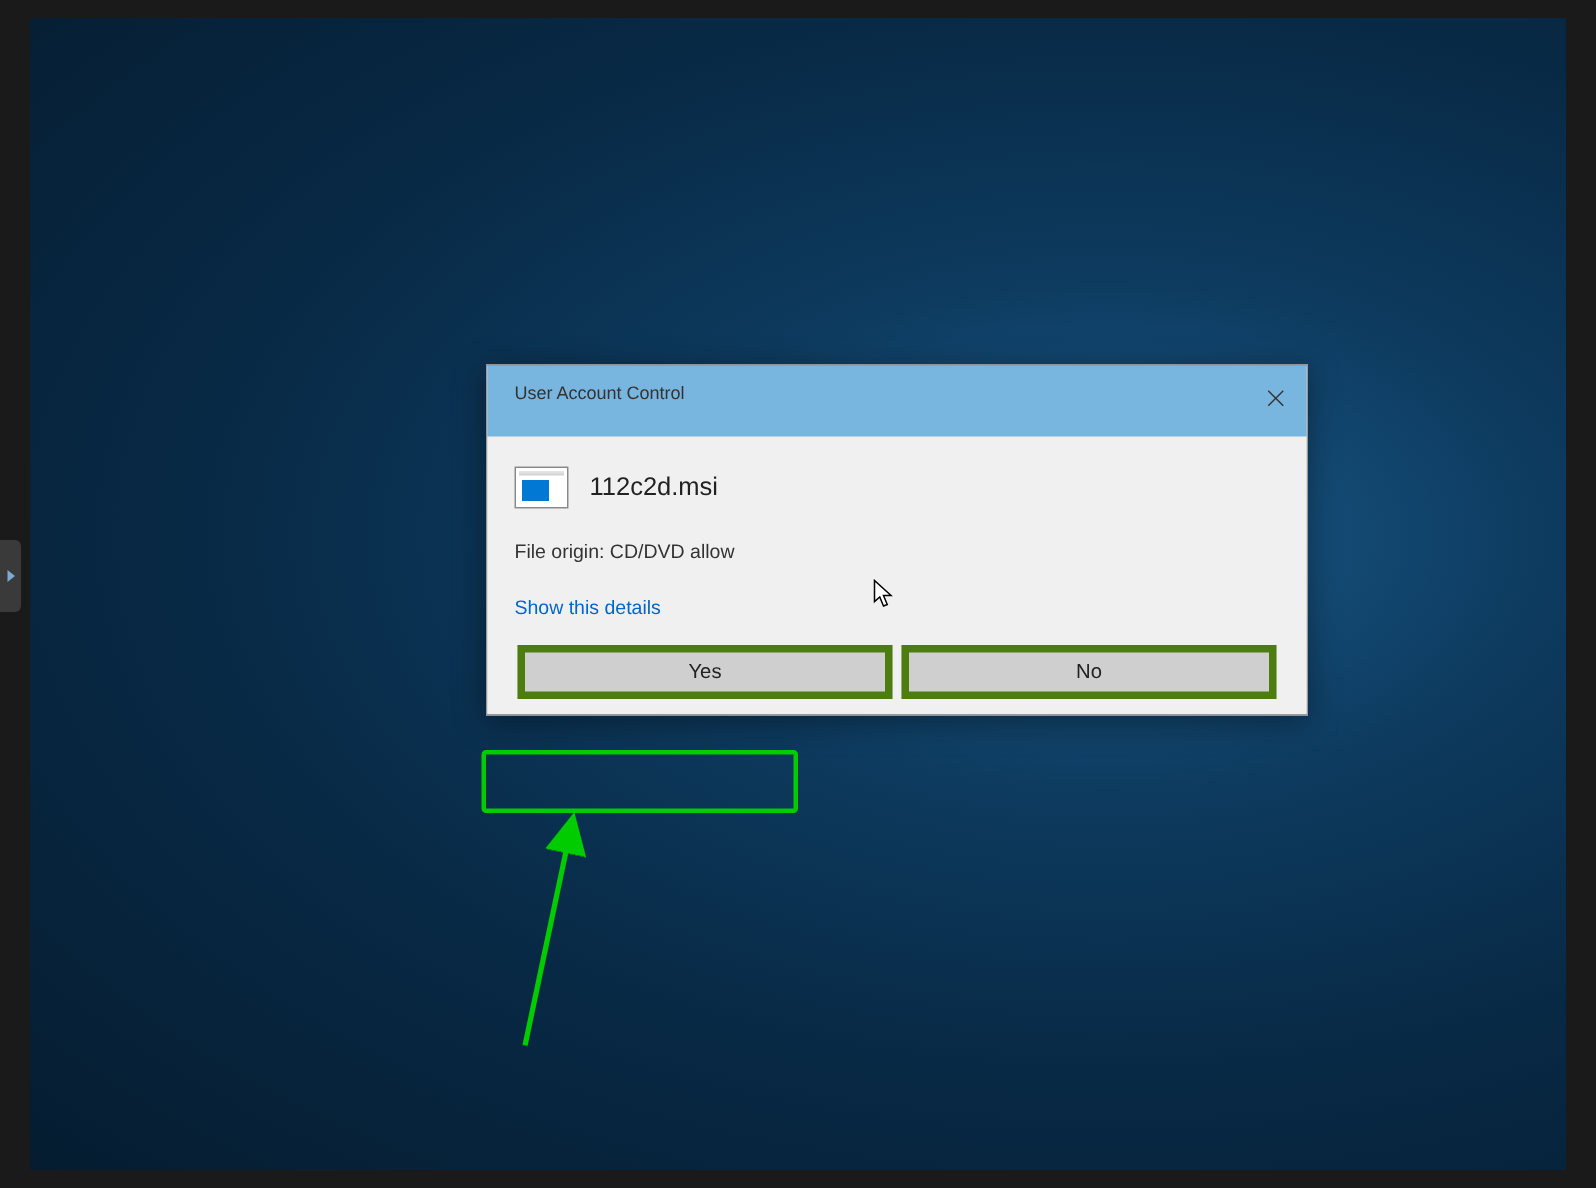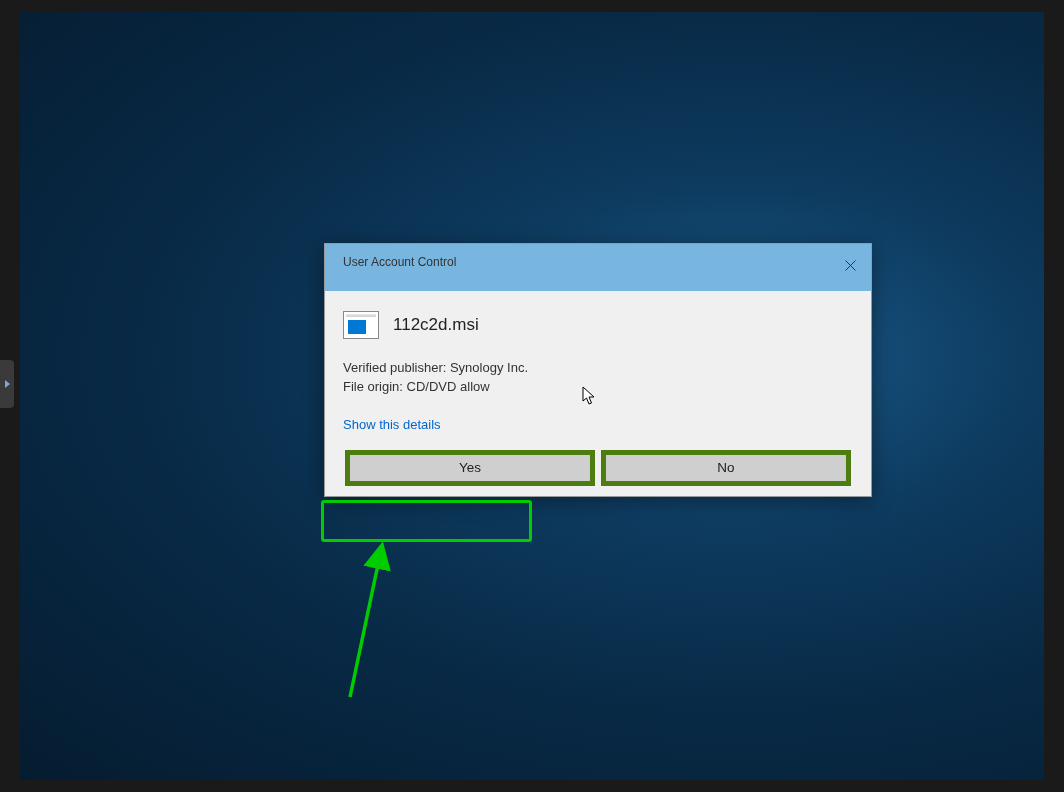--- a/index.html
+++ b/index.html
@@ -209,21 +209,20 @@
           <line x1="10.5" y1="0.5" x2="0.5" y2="10.5" stroke="#333" stroke-width="1"></line>
         </svg>
       </div>
     </div>
     <div class="uac-body">
       <div class="app-info">
         <div class="app-icon"></div>
         <div class="app-name">112c2d.msi</div>
       </div>
       <div class="app-meta">
-        <div>Verified publisher: Synology Inc.</div>
         <div>File origin: CD/DVD allow</div>
       </div>
       <div class="show-more">Show this details</div>
       <div class="button-row">
         <div class="uac-button">Yes</div>
         <div class="uac-button">No</div>
       </div>
     </div>
   </div>
 

